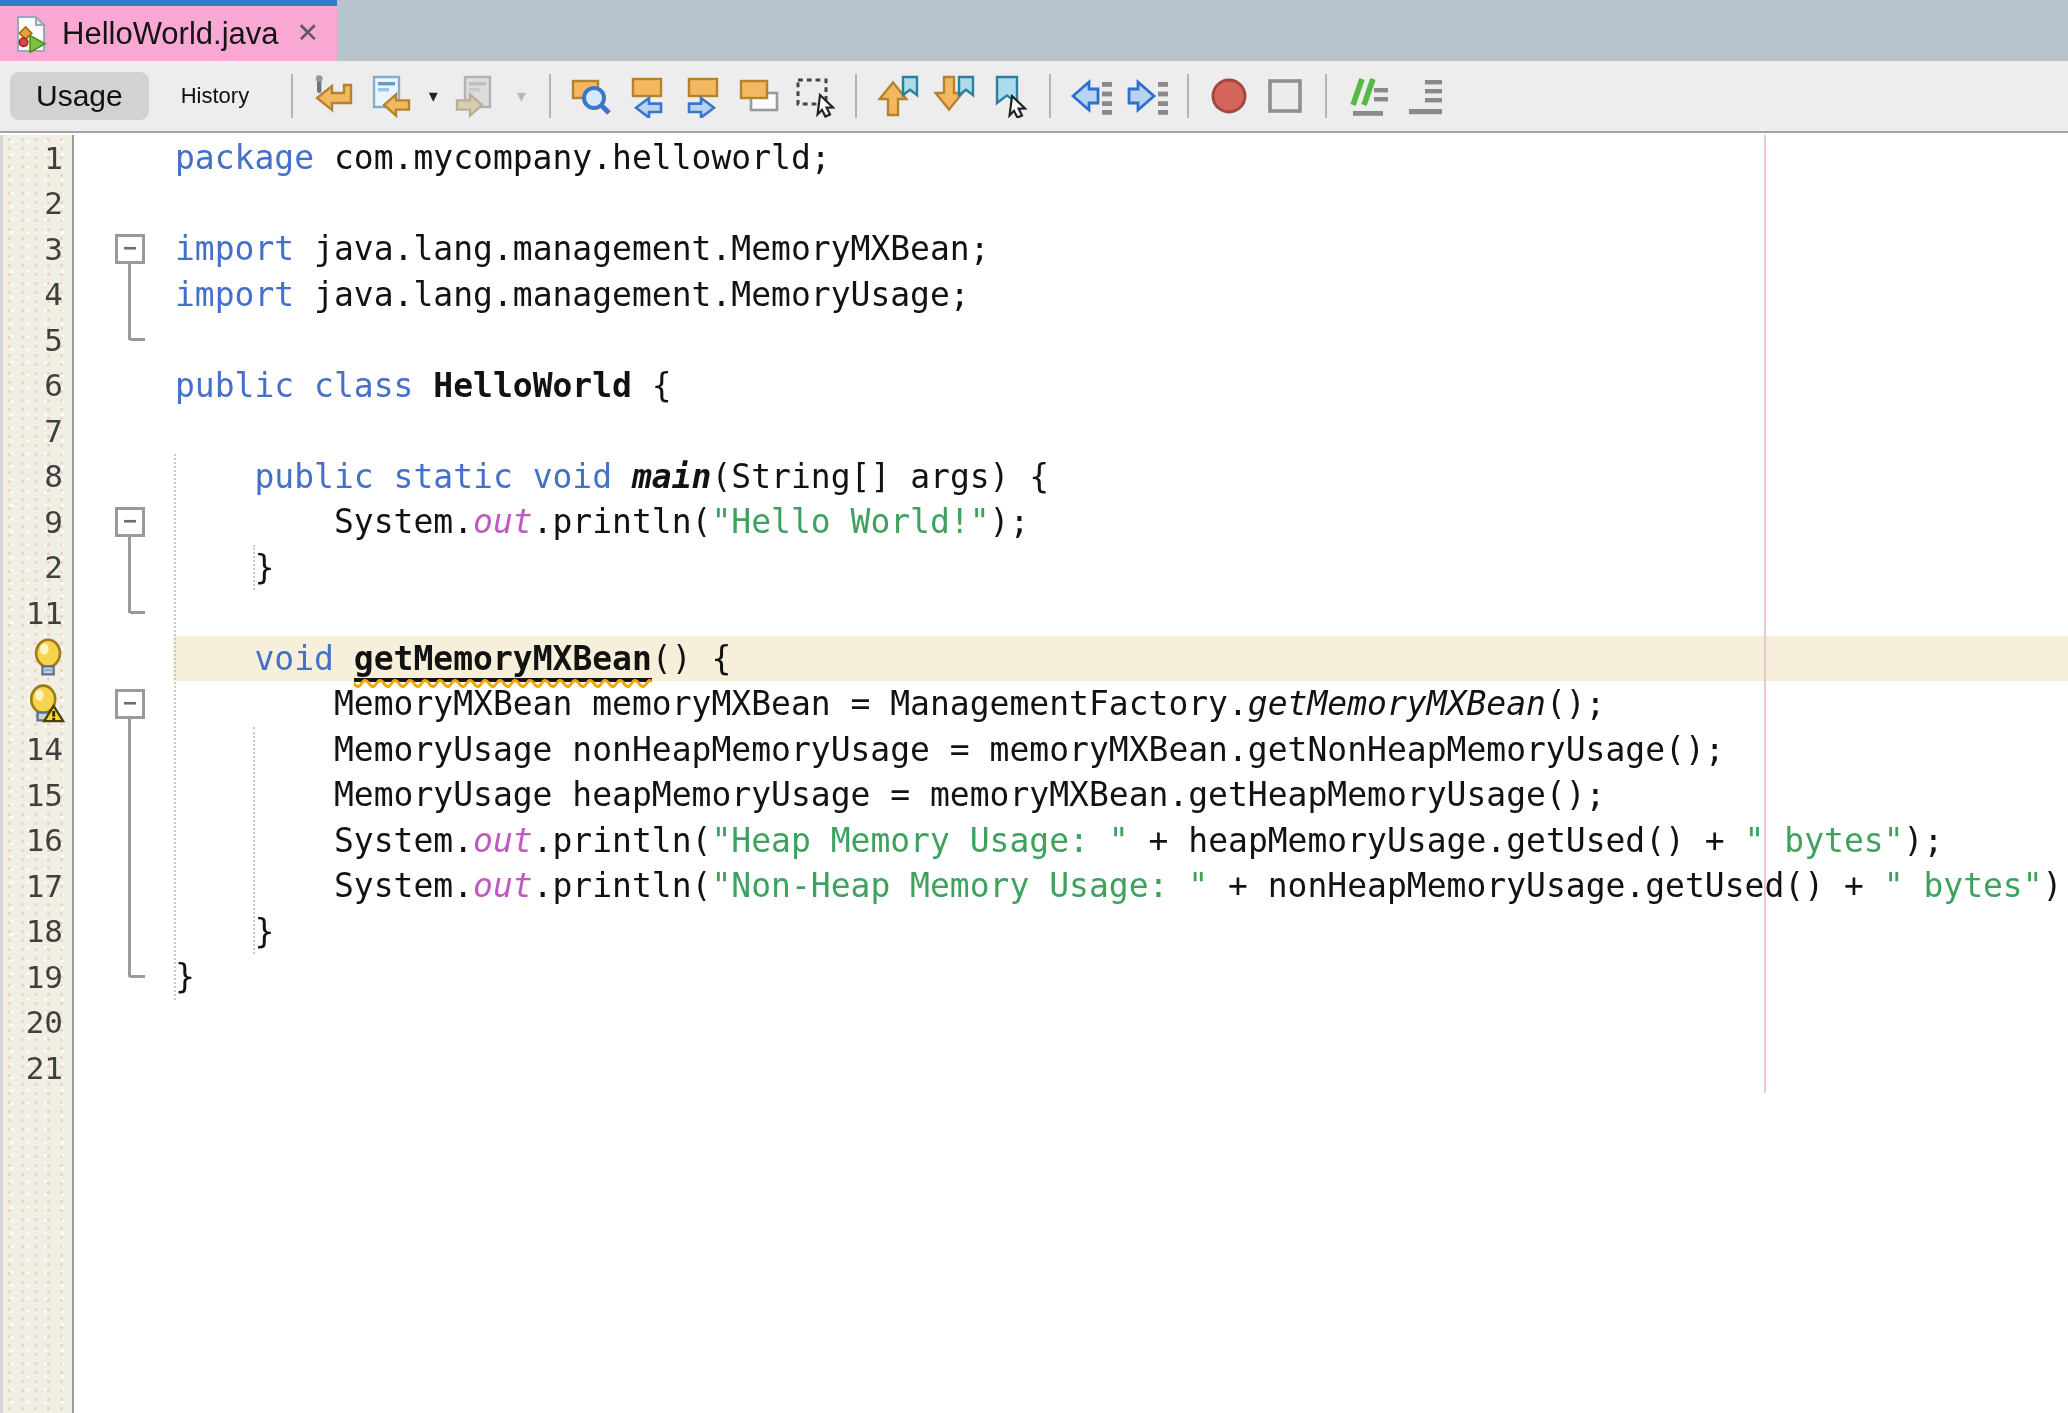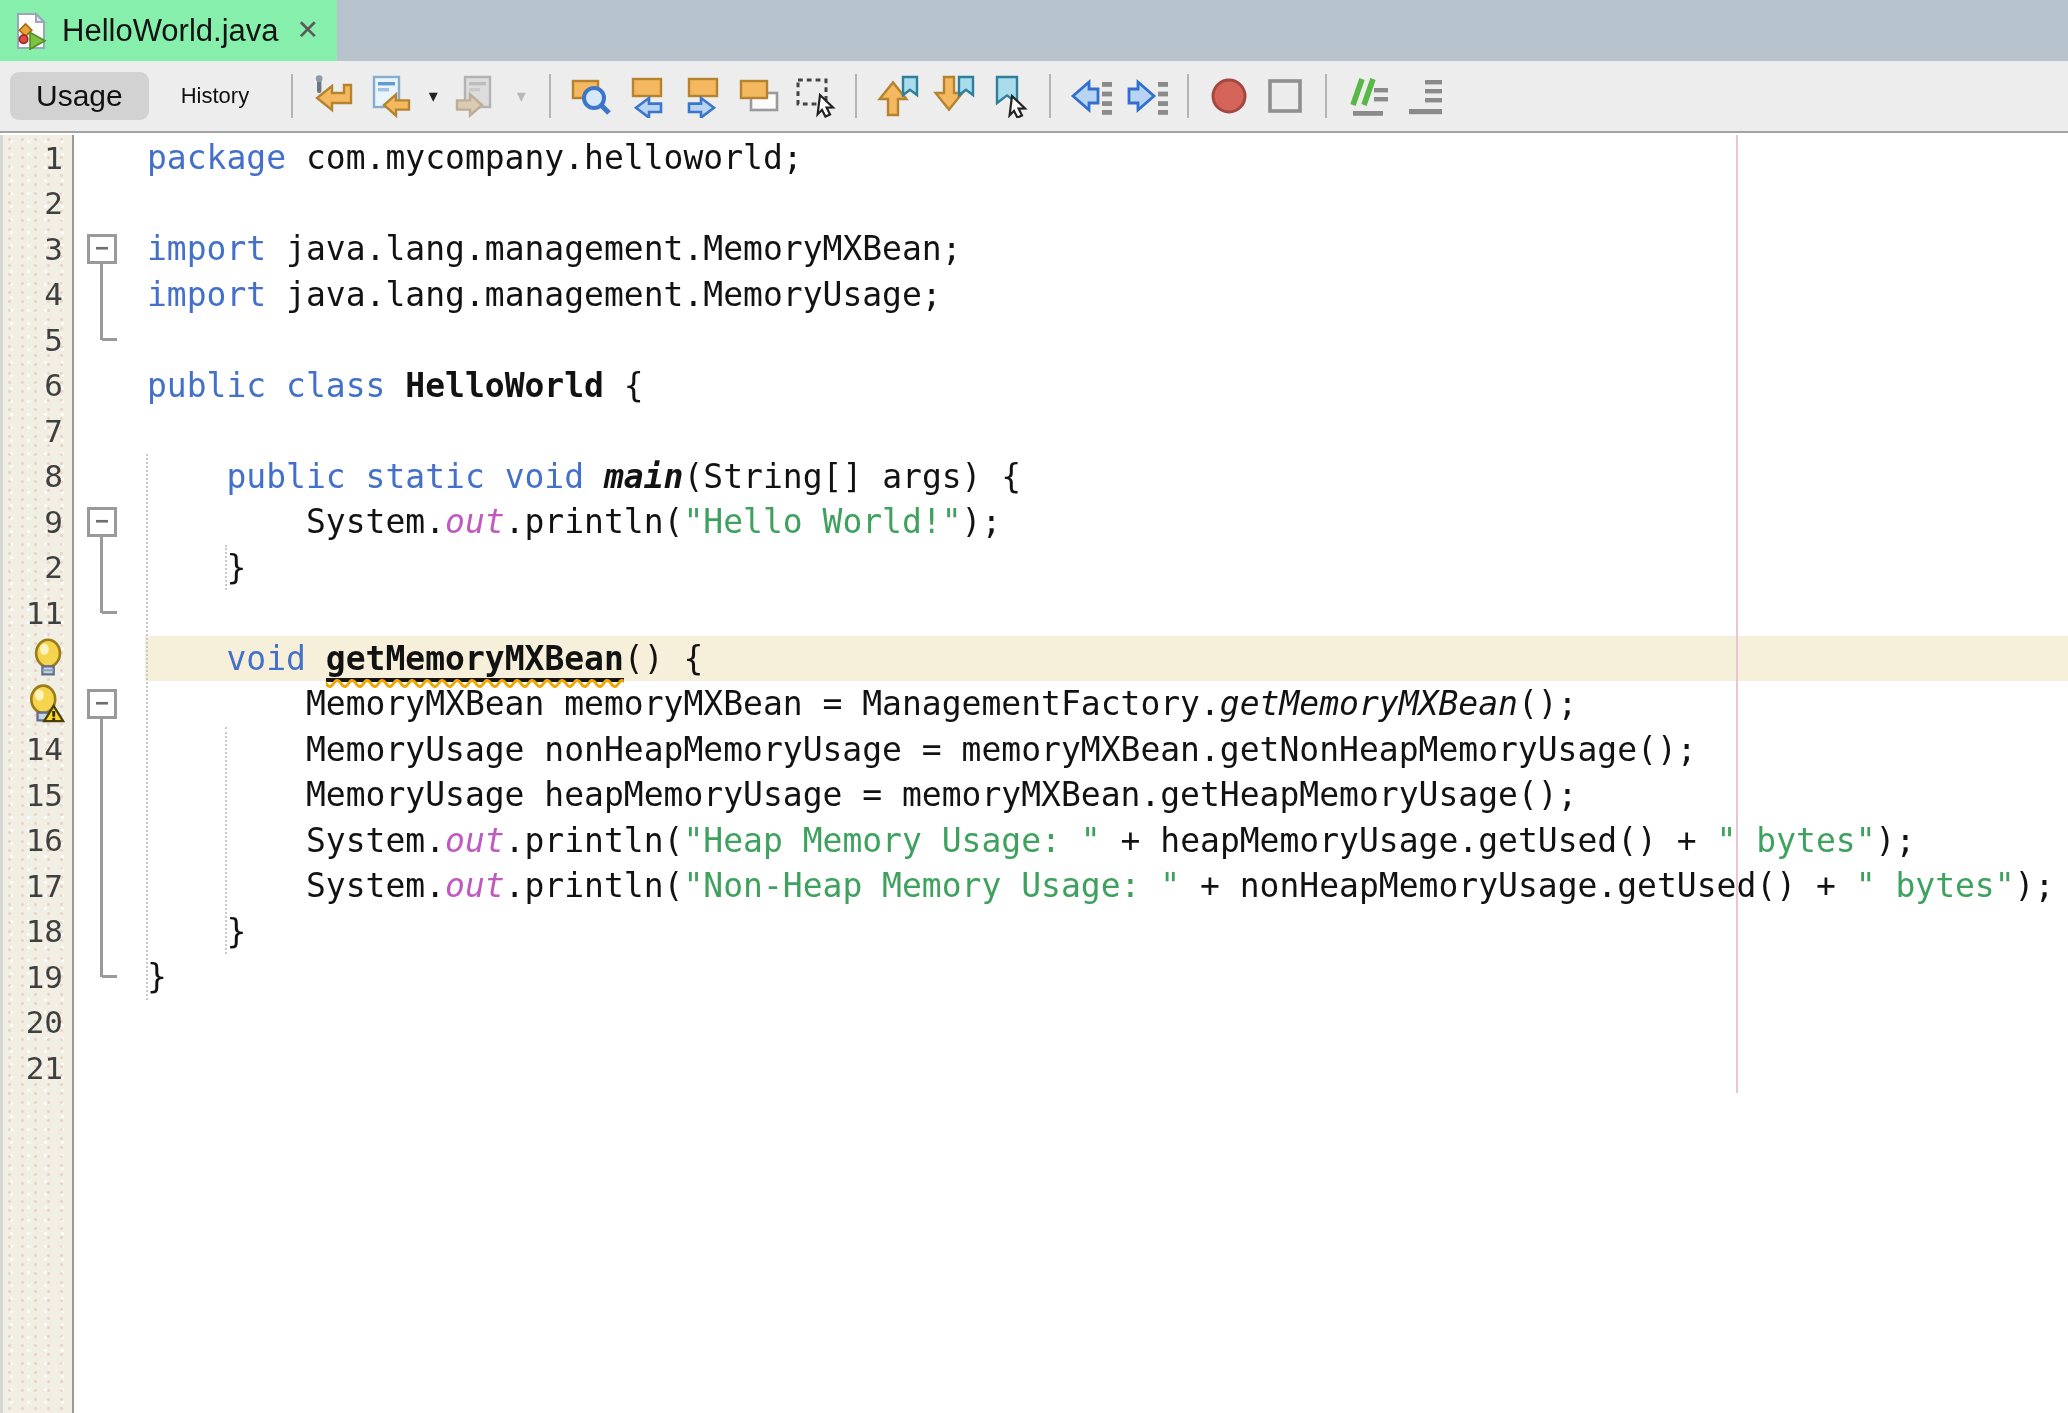--- a/index.html
+++ b/index.html
@@ -1,21 +1,21 @@
 <!DOCTYPE html>
 <html style="--tab-accent: #2e7bd0; --tabbar-bg: #b7c3cd; --toolbar-bg: #ededed; --keyword: #4370c9; --string: #3ea25e; --field: #c05ac0; --code-text: #121212; --gutter-bg: #f1eee3; --current-line-bg: #f6efda; --margin-line: #e9c6d2; --warning-underline: #f0a500;"><head>
 <meta charset="utf-8">
 <style>
   * { box-sizing: border-box; margin: 0; padding: 0; }
   html,body { width:2068px; height:1413px; background:#fff; font-family:"Liberation Sans", sans-serif; }
   .app { width:2068px; height:1413px; position:relative; overflow:hidden; background:#fff; }
 
   
   .tabbar { height:61px; background:var(--tabbar-bg); display:flex; align-items:stretch; }
-  .tab { display:flex; flex-direction:row; background:#86efac; cursor:default; }
+  .tab { display:flex; flex-direction:column; background:#f9a8d4; cursor:default; }
   .tab-accent { height:6px; background:var(--tab-accent); }
   .tab-inner { flex:1; display:flex; align-items:center; gap:12px; padding:0 18px 0 12px; }
   .tab-title { font-size:31px; color:#141414; white-space:nowrap; }
   .tab-close { font-size:27px; color:#5a5a5a; margin-left:6px; line-height:1; }
 
   
   .toolbar { height:72px; background:var(--toolbar-bg); border-bottom:2px solid #a3a3a3;
              display:flex; align-items:center; padding:0 10px; gap:4px; }
   .src-btn { height:48px; padding:0 26px; border:none; border-radius:9px; background:#d2d2d2;
              font-family:"Liberation Sans", sans-serif; font-size:30px; color:#111; }
@@ -32,21 +32,21 @@
   .gutter { width:74px; flex:none; border-left:3px solid #d6d6d6; border-right:2px solid #9b9b9b;
             background-color:var(--gutter-bg);
             background-image:radial-gradient(circle, rgba(228,150,150,.33) 1.2px, transparent 1.7px),
                              radial-gradient(circle, rgba(255,255,255,.95) 1.2px, transparent 1.7px);
             background-size:13px 9px, 17px 13px;
             font-family:"DejaVu Sans Mono", monospace; }
   .gutter-cell { height:45.5px; display:flex; align-items:center; justify-content:flex-end;
                  padding-right:9px; font-size:31px; color:#3f3f3f; }
   .gutter-cell svg { margin-right:-2px; }
 
-  .code-area { position:relative; flex:1; overflow:hidden; }
+  .code-area { position:relative; flex:1; overflow:hidden;margin-left:28px; }
   .hl { position:absolute; left:71px; right:0; height:45.5px; background:var(--current-line-bg); z-index:0; }
   .margin-line { position:absolute; top:0; width:2px; background:var(--margin-line); z-index:3; }
   .indent-guide { position:absolute; width:0; border-left:2px dotted #c9c9c9; z-index:1; }
   .fold-box { position:absolute; left:13px; width:30px; height:30px; background:#fff;
               border:3px solid #9a9a9a; z-index:2; display:flex; align-items:center; justify-content:center;
               color:#6e6e6e; font-size:24px; font-weight:bold; line-height:1; }
   .fold-box::after { content:"\2212"; margin-top:-2px; }
   .fold-line { position:absolute; left:26px; width:3px; background:#9a9a9a; z-index:1; }
   .fold-corner { position:absolute; left:28px; width:15px; height:3px; background:#9a9a9a; z-index:1; }
 

